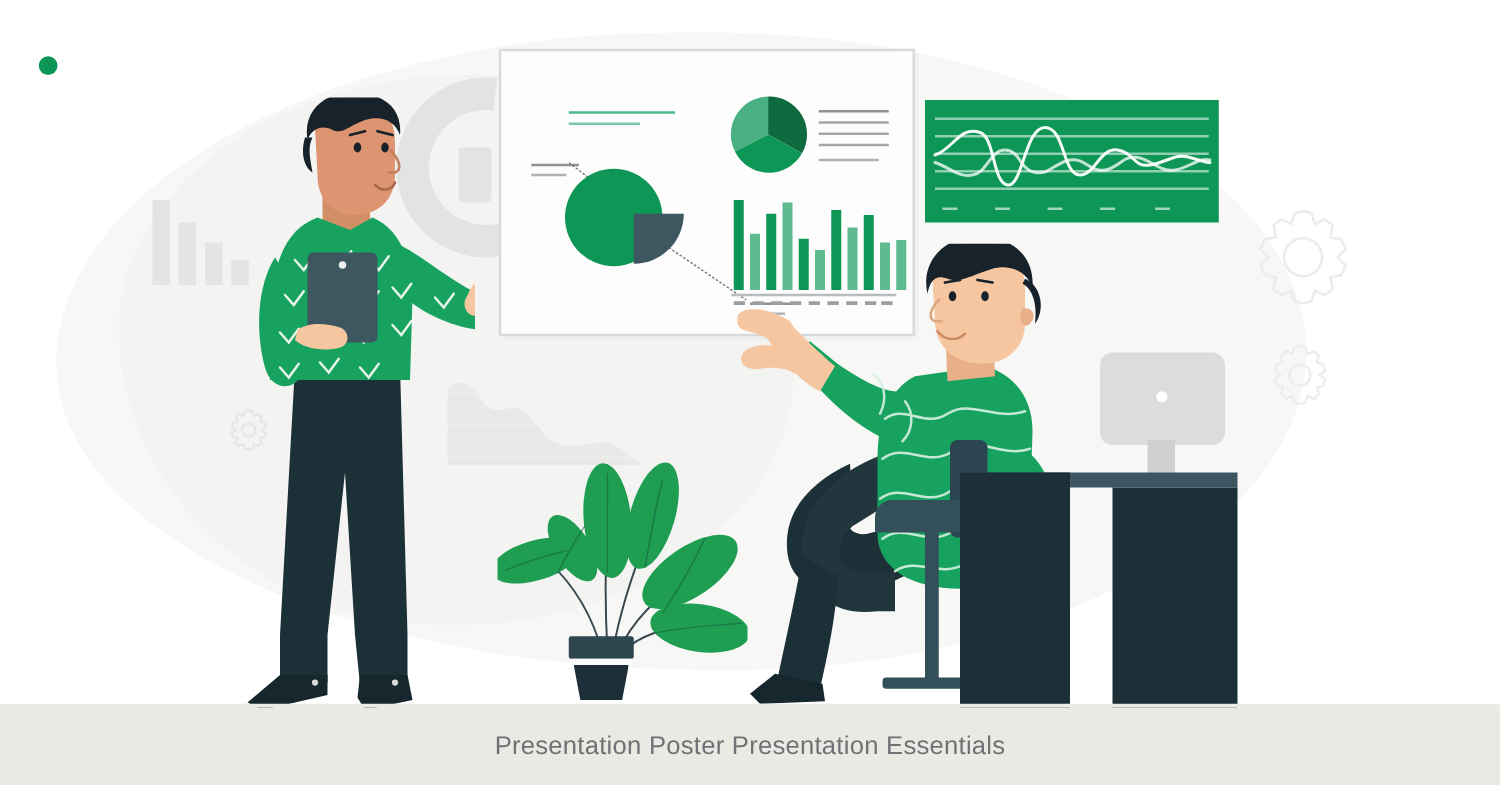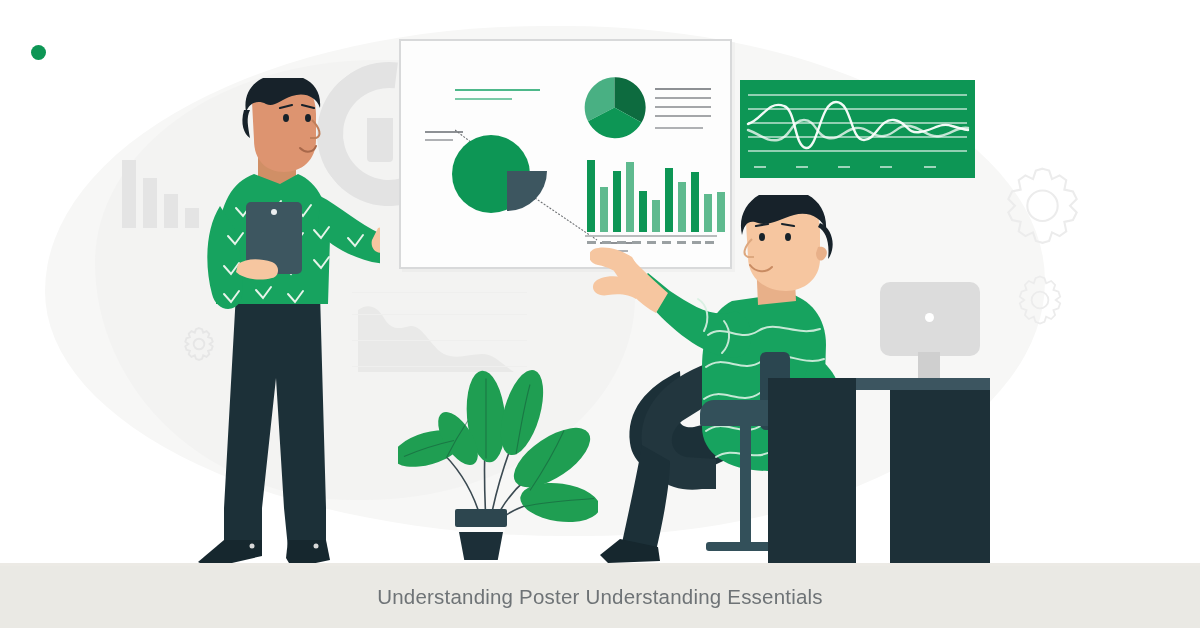--- a/index.html
+++ b/index.html
@@ -390,15 +390,15 @@
       <path d="M126,134 C144,130 168,128 196,126"></path>
       <path d="M48,86 C54,74 62,60 70,48"></path>
     </g>
   </svg>
   <div class="pot-top"></div>
   <div class="pot-stripe"></div>
   <div class="pot-body"></div>
 
   <div class="floor"></div>
   <div class="caption-bar"></div>
-  <div class="caption-text">Understanding Poster Understanding Essentials</div>
+  <div class="caption-text">Presentation Poster Presentation Essentials</div>
 
 </div>
 
 </body></html>

